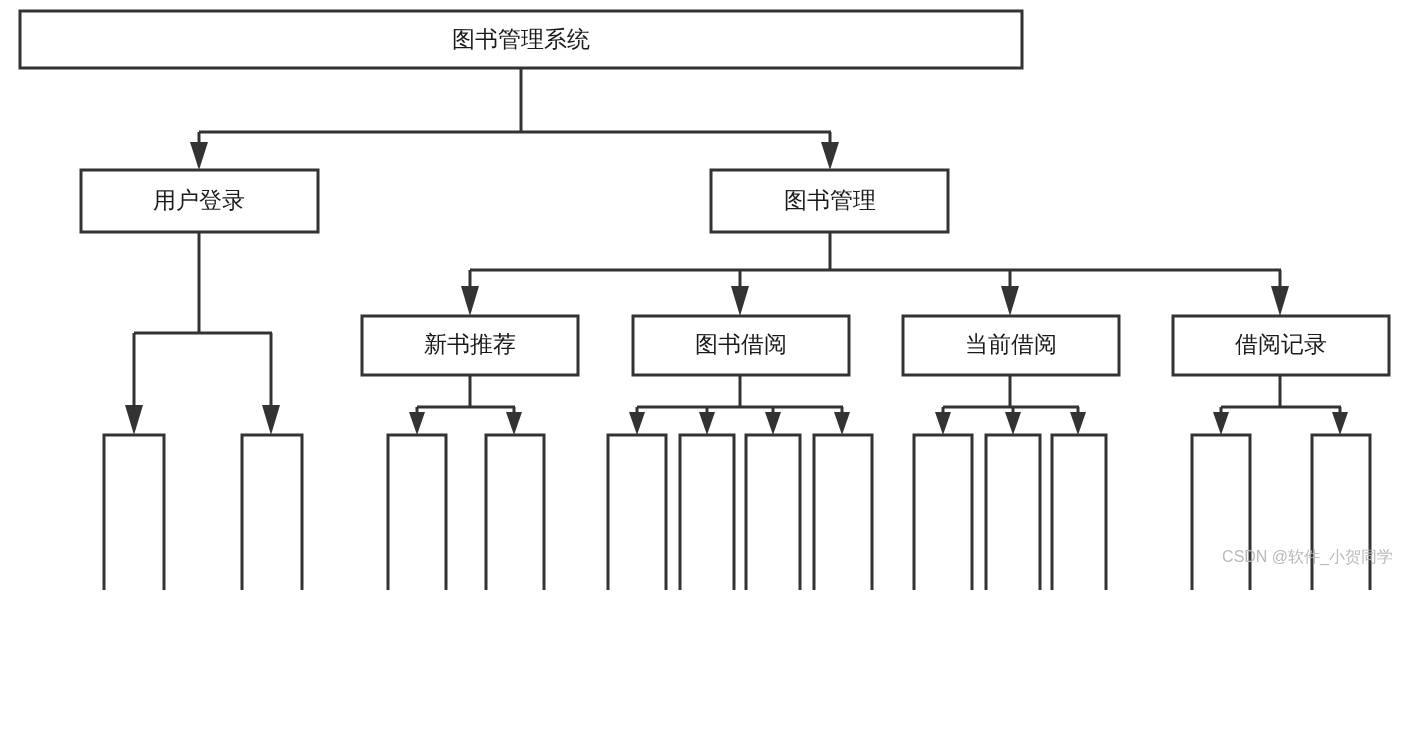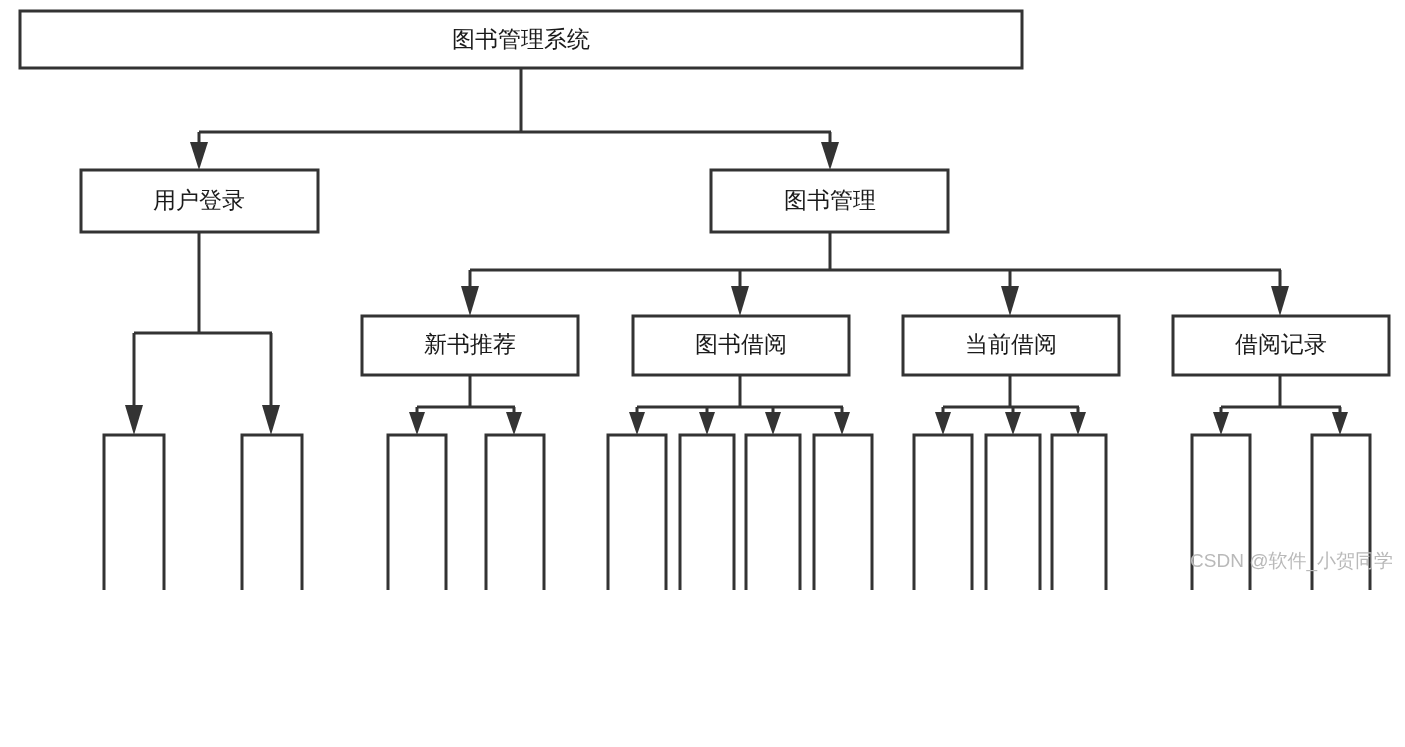--- a/index.html
+++ b/index.html
@@ -60,23 +60,23 @@
     letter-spacing: 3px;
     display: flex;
     align-items: flex-start;
     justify-content: center;
     text-align: left;
     pointer-events: none;
   }
   .watermark {
     position: absolute;
     right: 12px;
-    bottom: 16px;
-    font-family: "Liberation Sans", "DejaVu Sans", sans-serif;
-    font-size: 19px;
+    bottom: 22px;
+    font-family: "Liberation Sans", "DejaVu Sans", sans-serif;
+    font-size: 16px;
     color: #b9b9b9;
     white-space: nowrap;
     user-select: none;
   }
 </style>
 </head>
 <body>
 
 <div id="diagram-root">
 

